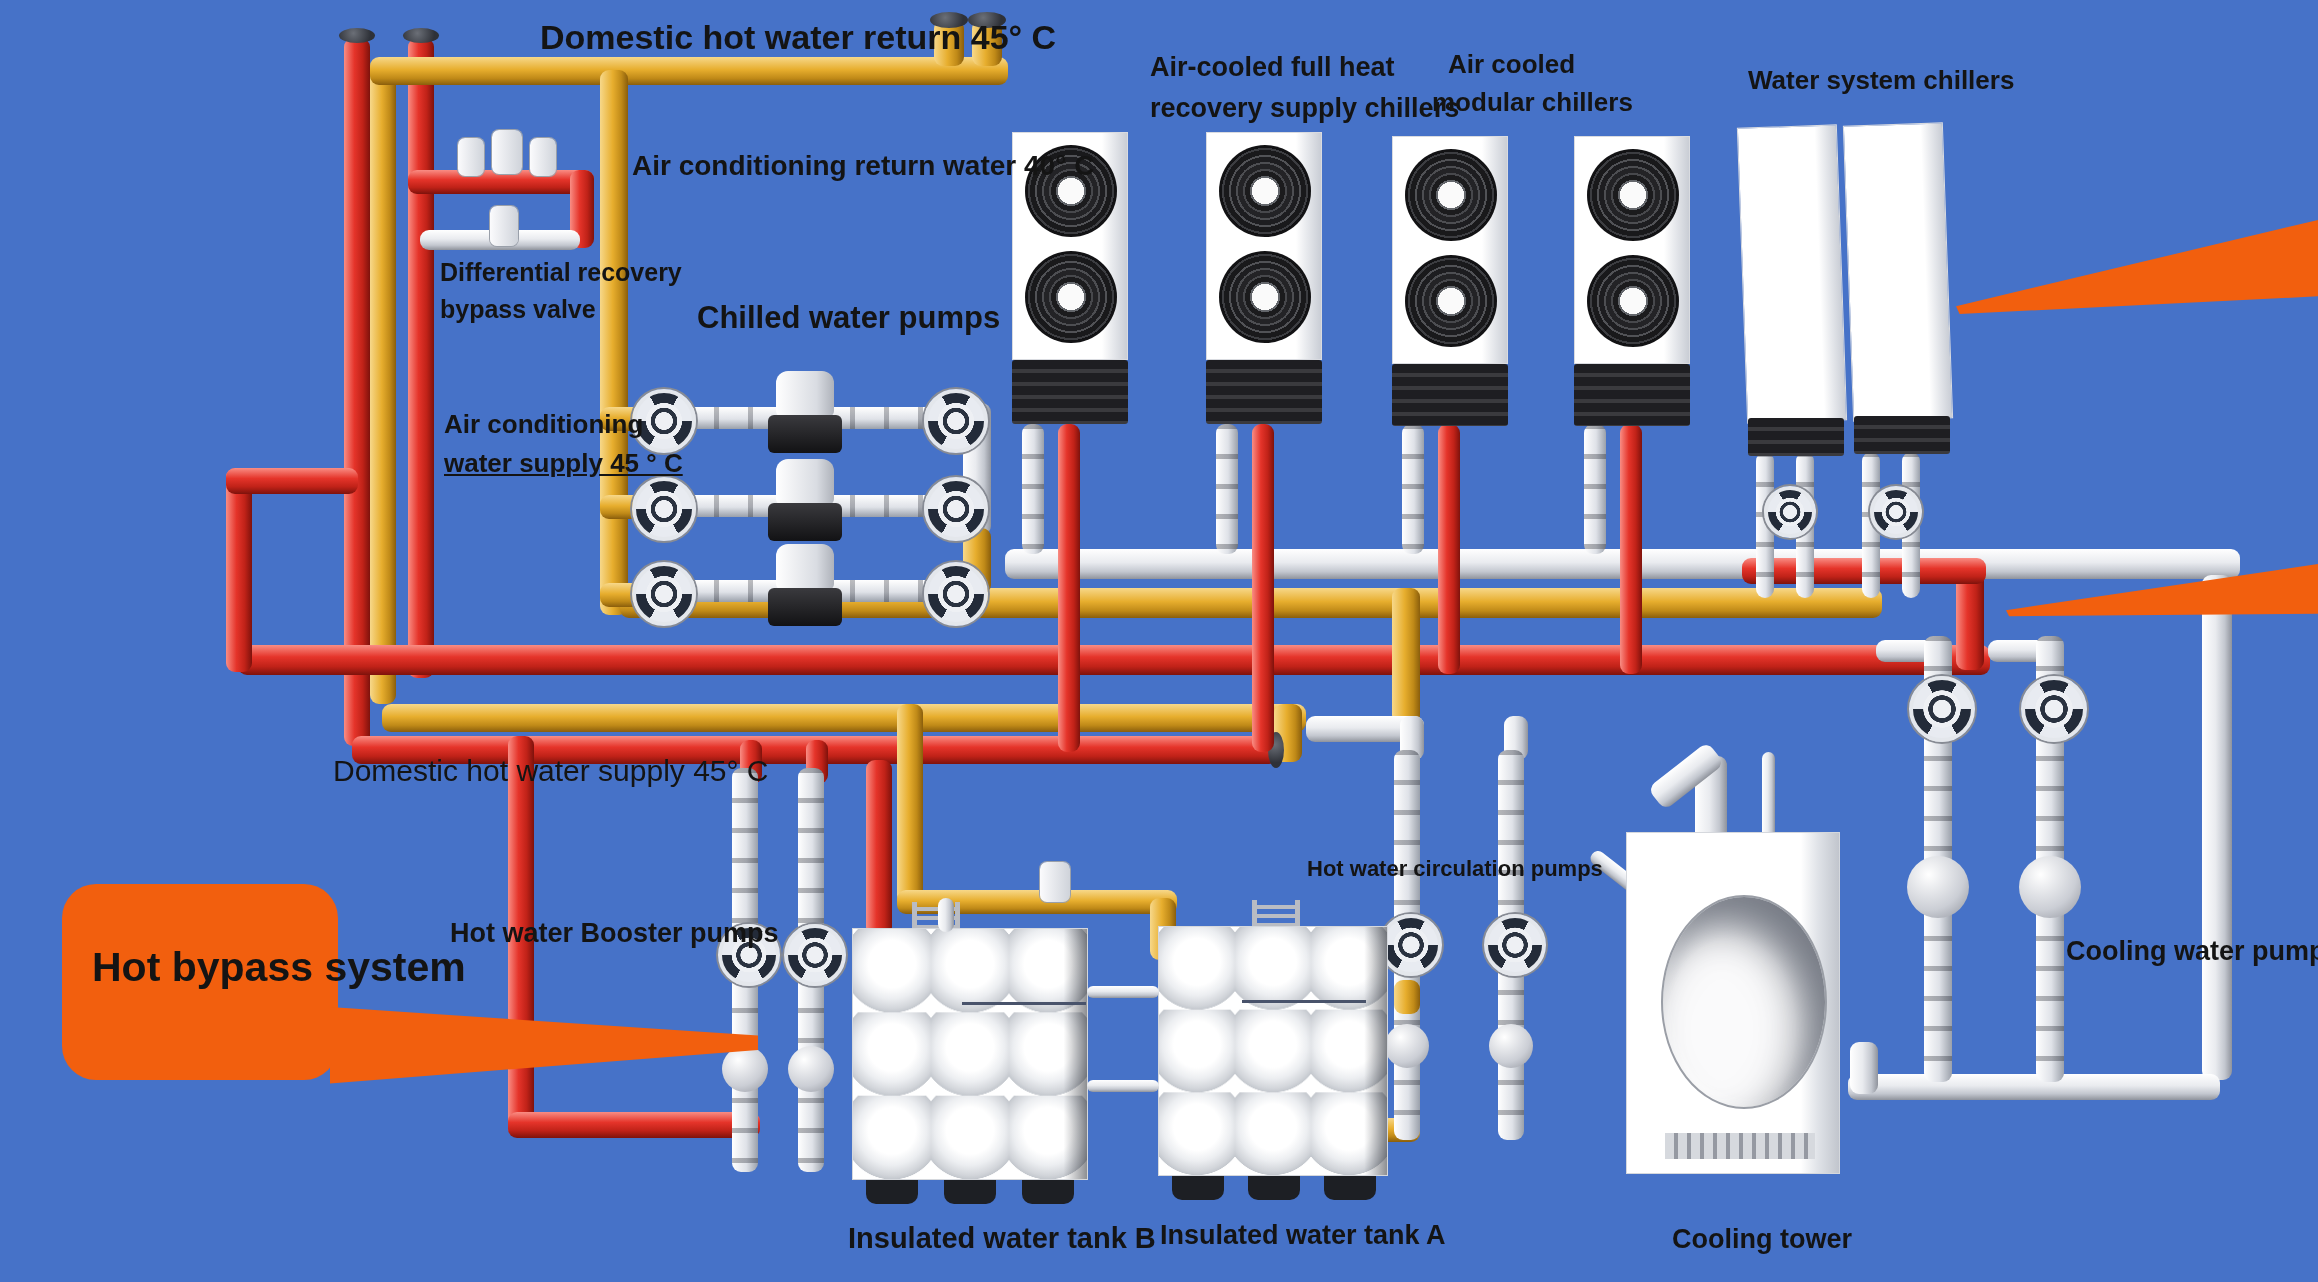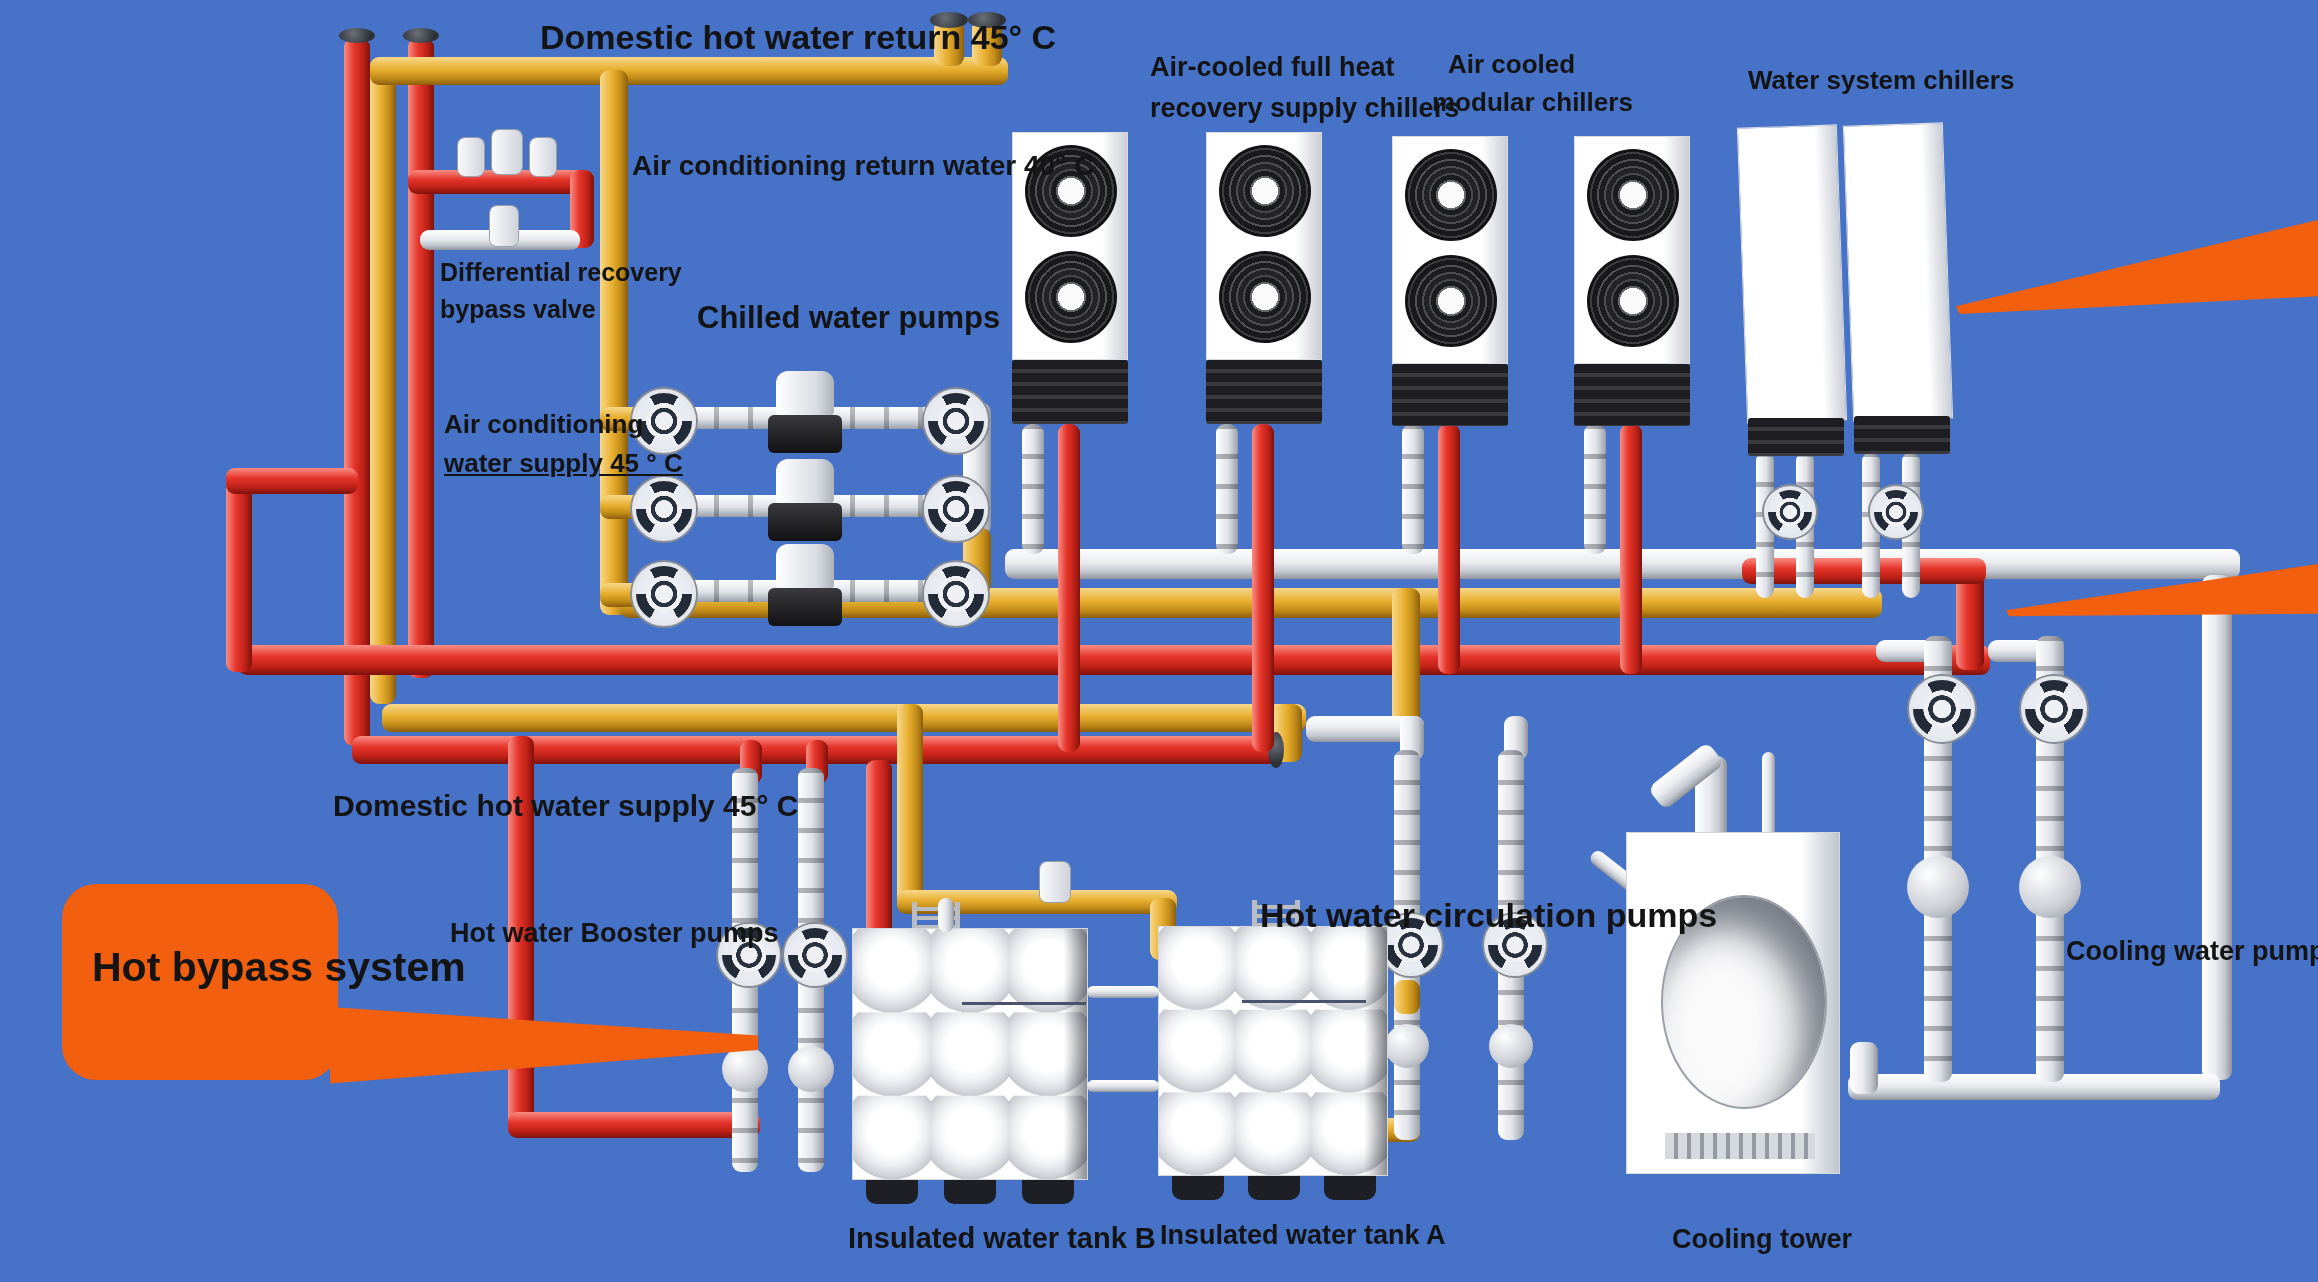--- a/index.html
+++ b/index.html
@@ -234,20 +234,20 @@
 <div class="lbl" style="left:632px;top:150px;font-size:28px;font-weight:600;">Air conditioning return water 40° C</div>
 <div class="lbl" style="left:440px;top:258px;font-size:25px;font-weight:600;">
   <div>Differential recovery</div>
   <div style="margin-top:8px;">bypass valve</div>
 </div>
 <div class="lbl" style="left:697px;top:300px;font-size:31px;font-weight:700;">Chilled water pumps</div>
 <div class="lbl" style="left:444px;top:410px;font-size:26px;font-weight:600;">
   <div>Air conditioning</div>
   <div style="margin-top:9px;text-decoration:underline;">water supply 45 ° C</div>
 </div>
-<div class="lbl" style="left:333px;top:789px;font-size:30px;font-weight:700;">Domestic hot water supply 45° C</div>
+<div class="lbl" style="left:333px;top:754px;font-size:30px;font-weight:400;">Domestic hot water supply 45° C</div>
 <div class="lbl" style="left:92px;top:944px;font-size:41px;font-weight:700;">Hot bypass system</div>
 <div class="lbl" style="left:450px;top:918px;font-size:27px;font-weight:600;">Hot water Booster pumps</div>
-<div class="lbl" style="left:1260px;top:856px;font-size:34px;font-weight:600;margin-top:40px;">Hot water circulation pumps</div>
+<div class="lbl" style="left:1307px;top:856px;font-size:22px;font-weight:600;">Hot water circulation pumps</div>
 <div class="lbl" style="left:2066px;top:936px;font-size:27px;font-weight:600;">Cooling water pumps</div>
 <div class="lbl" style="left:848px;top:1222px;font-size:29px;font-weight:700;">Insulated water tank B</div>
 <div class="lbl" style="left:1160px;top:1220px;font-size:27px;font-weight:600;">Insulated water tank A</div>
 <div class="lbl" style="left:1672px;top:1224px;font-size:27px;font-weight:600;">Cooling tower</div>
 
 </body></html>

